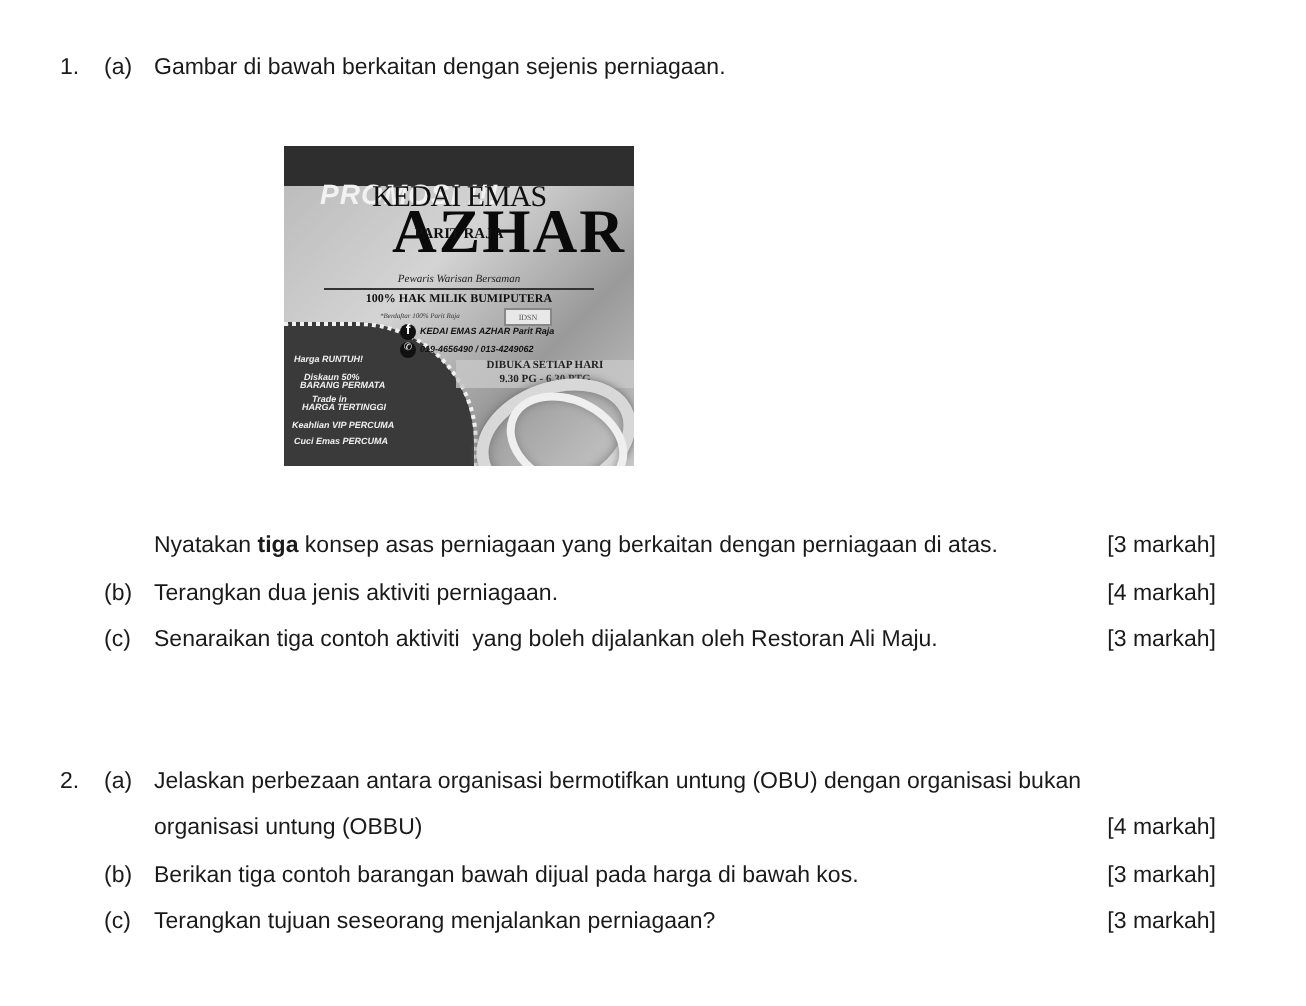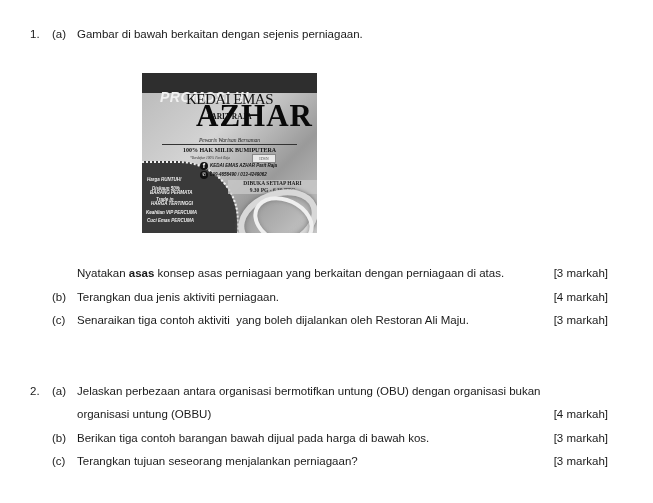--- a/index.html
+++ b/index.html
@@ -129,21 +129,21 @@
   <div class="p-item" style="left:8px; top:117px;">BARANG PERMATA</div>
   <div class="p-item" style="left:14px; top:124px;">Trade in</div>
   <div class="p-item" style="left:9px; top:128px;">HARGA TERTINGGI</div>
   <div class="p-item" style="left:4px; top:137px;">Keahlian VIP PERCUMA</div>
   <div class="p-item" style="left:5px; top:145px;">Cuci Emas PERCUMA</div>
   <div class="p-ring1"></div>
   <div class="p-ring2"></div>
 </div>
 
 <div class="line" style="top:266px; left:0; width:653px;">
-  <span class="txt"><span>Nyatakan </span><b>asas</b><span> konsep asas perniagaan yang berkaitan dengan perniagaan di atas.</span></span>
+  <span class="txt"><span>Nyatakan </span><b>tiga</b><span> konsep asas perniagaan yang berkaitan dengan perniagaan di atas.</span></span>
   <span class="mark">[3 markah]</span>
 </div>
 
 <div class="line" style="top:290px; left:0; width:653px;">
   <span class="sub">(b)</span>
   <span class="txt">Terangkan dua jenis aktiviti perniagaan.</span>
   <span class="mark">[4 markah]</span>
 </div>
 
 <div class="line" style="top:313px; left:0; width:653px;">

